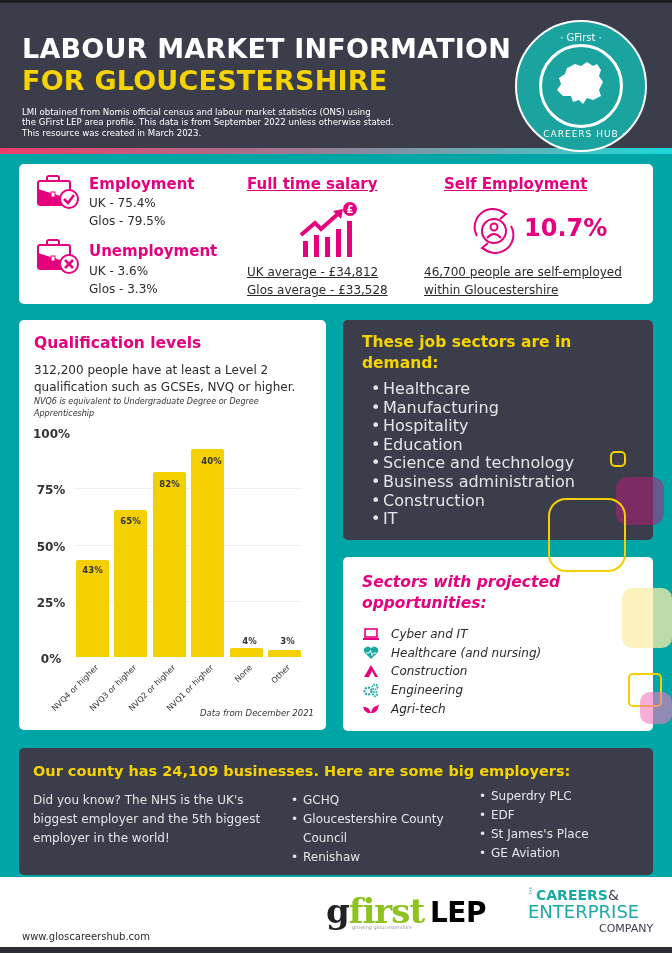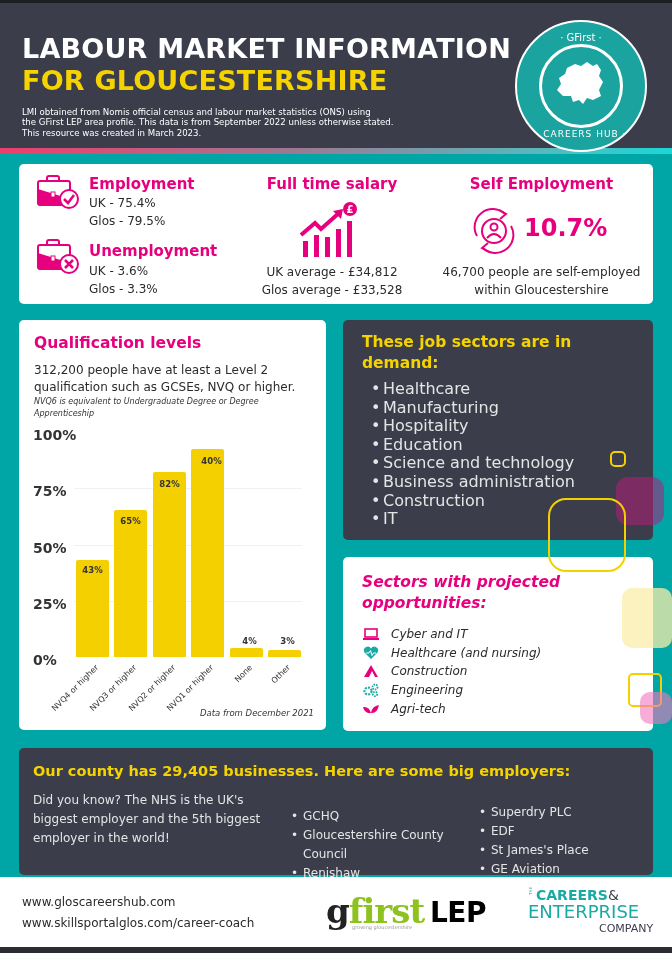--- a/index.html
+++ b/index.html
@@ -21,30 +21,30 @@
   .badge-bottom { position: absolute; left: 0; top: 107px; width: 128px; text-align: center; color: #fff; font-size: 9px; letter-spacing: 1px; }
   .badge svg { position: absolute; left: 36px; top: 38px; }
 
   
   .card { position: absolute; background: #ffffff; border-radius: 5px; }
   .stats { left: 19px; top: 164px; width: 634px; height: 140px; }
   .pinkhead { color: #e6007e; font-weight: bold; }
   .stat-ico { position: absolute; }
   .stat-title { position: absolute; font-size: 15px; white-space: nowrap; }
   .stat-line { position: absolute; font-size: 12px; color: #2b2b2b; white-space: nowrap; }
-  .center { text-align: center; }
+  .center { text-align: left; text-decoration: underline; }
 
   
   .qual { left: 19px; top: 320px; width: 307px; height: 410px; }
   .q-title { position: absolute; left: 15px; top: 14px; font-size: 15.5px; }
   .q-text { position: absolute; left: 15px; top: 42px; width: 290px; font-size: 12px; line-height: 17px; color: #2b2b2b; }
   .q-note { position: absolute; left: 15px; top: 76px; width: 280px; font-size: 8px; line-height: 11.5px; font-style: italic; color: #333; }
 
   .chart { position: absolute; left: 0; top: 100px; width: 307px; height: 310px; }
-  .ytick { position: absolute; left: 14px; width: 36px; font-size: 14px; font-weight: bold; color: #333; text-align: left; }
+  .ytick { position: absolute; left: 14px; width: 36px; font-size: 12px; font-weight: bold; color: #333; text-align: center; }
   .gridline { position: absolute; left: 55px; width: 228px; height: 1px; background: #f0f0f0; }
   .bar { position: absolute; background: #f5d000; border-radius: 2px 2px 0 0; width: 33px; }
   .bar-label { position: absolute; font-size: 8.5px; font-weight: bold; color: #333; width: 33px; text-align: center; }
   .xlabel { position: absolute; font-size: 8px; color: #333; white-space: nowrap; transform-origin: right top; transform: rotate(-45deg); text-align: right; }
   .chart-note { position: absolute; right: 12px; top: 288px; font-size: 8.5px; font-style: italic; color: #333; }
 
   
   .demand { position: absolute; left: 343px; top: 320px; width: 310px; height: 220px; background: #3b3d4b; border-radius: 5px; }
   .d-title { position: absolute; left: 19px; top: 12px; width: 260px; font-size: 15.5px; line-height: 21px; color: #f5d300; font-weight: bold; }
   .d-list { position: absolute; left: 28px; top: 60px; list-style: none; }
@@ -59,28 +59,28 @@
   .o-ico { width: 20px; height: 14px; display: inline-flex; align-items: center; justify-content: flex-start; margin-right: 8px; }
   .o-txt { font-size: 12px; color: #2b2b2b; white-space: nowrap; }
 
   
   .deco { position: absolute; border-radius: 12px; }
 
   
   .emp { position: absolute; left: 19px; top: 748px; width: 634px; height: 127px; background: #3b3d4b; border-radius: 5px; }
   .e-title { position: absolute; left: 14px; top: 15px; font-size: 14.5px; font-weight: bold; color: #f5d300; white-space: nowrap; }
   .e-know { position: absolute; left: 14px; top: 43px; width: 240px; font-size: 12px; line-height: 19px; color: #e5e5e5; }
-  .e-col { position: absolute; list-style: none; margin-top: 16px; }
+  .e-col { position: absolute; list-style: none; }
   .e-col li { font-size: 12px; line-height: 19px; color: #e5e5e5; padding-left: 12px; text-indent: -12px; }
   .e-col li::before { content: "•"; display: inline-block; width: 12px; text-indent: 0; }
 
   
   .footer { position: absolute; left: 0; top: 877px; width: 672px; height: 76px; background: #ffffff; }
   .footer-bottom { position: absolute; left: 0; top: 947px; width: 672px; height: 6px; background: #2c2d33; }
-  .url { position: absolute; left: 22px; font-size: 12px; color: #2b2b2b; }
+  .url { position: absolute; left: 22px; font-size: 10px; color: #2b2b2b; margin-top: 36px; }
   .gfirst { position: absolute; left: 326px; top: 17px; font-family: "DejaVu Serif", serif; font-weight: bold; font-size: 34px; line-height: 34px; letter-spacing: -1px; }
   .gfirst .g { color: #222; }
   .gfirst .first { color: #8dc21f; }
   .gfirst-sub { position: absolute; left: 352px; top: 47px; font-size: 5px; color: #999; }
   .lep { position: absolute; left: 430px; top: 19px; font-size: 28px; font-weight: bold; color: #000; letter-spacing: -0.5px; }
   .cec1 { position: absolute; left: 528px; top: 9px; font-size: 14px; font-weight: bold; color: #1aaaa6; line-height: 18px; white-space: nowrap; }
   .cec1 .amp { color: #3b3d4b; font-weight: normal; }
   .cec-the { position: absolute; left: 528px; top: 10px; font-size: 4px; color: #1aaaa6; writing-mode: vertical-rl; transform: rotate(180deg); }
   .cec2 { position: absolute; left: 528px; top: 26px; font-size: 18px; font-weight: normal; color: #1aaaa6; line-height: 18px; white-space: nowrap; }
   .cec3 { position: absolute; left: 599px; top: 45px; font-size: 11px; color: #3b3d4b; white-space: nowrap; }
@@ -278,21 +278,21 @@
   </div>
 
   <div class="deco" style="left:610px;top:451px;width:16px;height:16px;border:2px solid #f5d000;border-radius:5px"></div>
   <div class="deco" style="left:616px;top:477px;width:48px;height:48px;background:rgba(180,30,120,0.55);border-radius:12px"></div>
   <div class="deco" style="left:548px;top:498px;width:78px;height:74px;border:2px solid #f5d000;border-radius:18px"></div>
   <div class="deco" style="left:622px;top:588px;width:50px;height:60px;background:rgba(250,238,170,0.75);border-radius:10px"></div>
   <div class="deco" style="left:628px;top:673px;width:34px;height:34px;border:2px solid #f5d000;border-radius:5px"></div>
   <div class="deco" style="left:640px;top:692px;width:32px;height:32px;background:rgba(240,120,190,0.6);border-radius:10px"></div>
 
   <div class="emp">
-    <div class="e-title">Our county has 29,405 businesses. Here are some big employers:</div>
+    <div class="e-title">Our county has 24,109 businesses. Here are some big employers:</div>
     <div class="e-know">Did you know? The NHS is the UK's biggest employer and the 5th biggest employer in the world!</div>
     <ul class="e-col" style="left:272px;top:43px;width:175px">
       <li>GCHQ</li>
       <li>Gloucestershire County Council</li>
       <li>Renishaw</li>
     </ul>
     <ul class="e-col" style="left:460px;top:39px;width:160px">
       <li>Superdry PLC</li>
       <li>EDF</li>
       <li>St James's Place</li>

